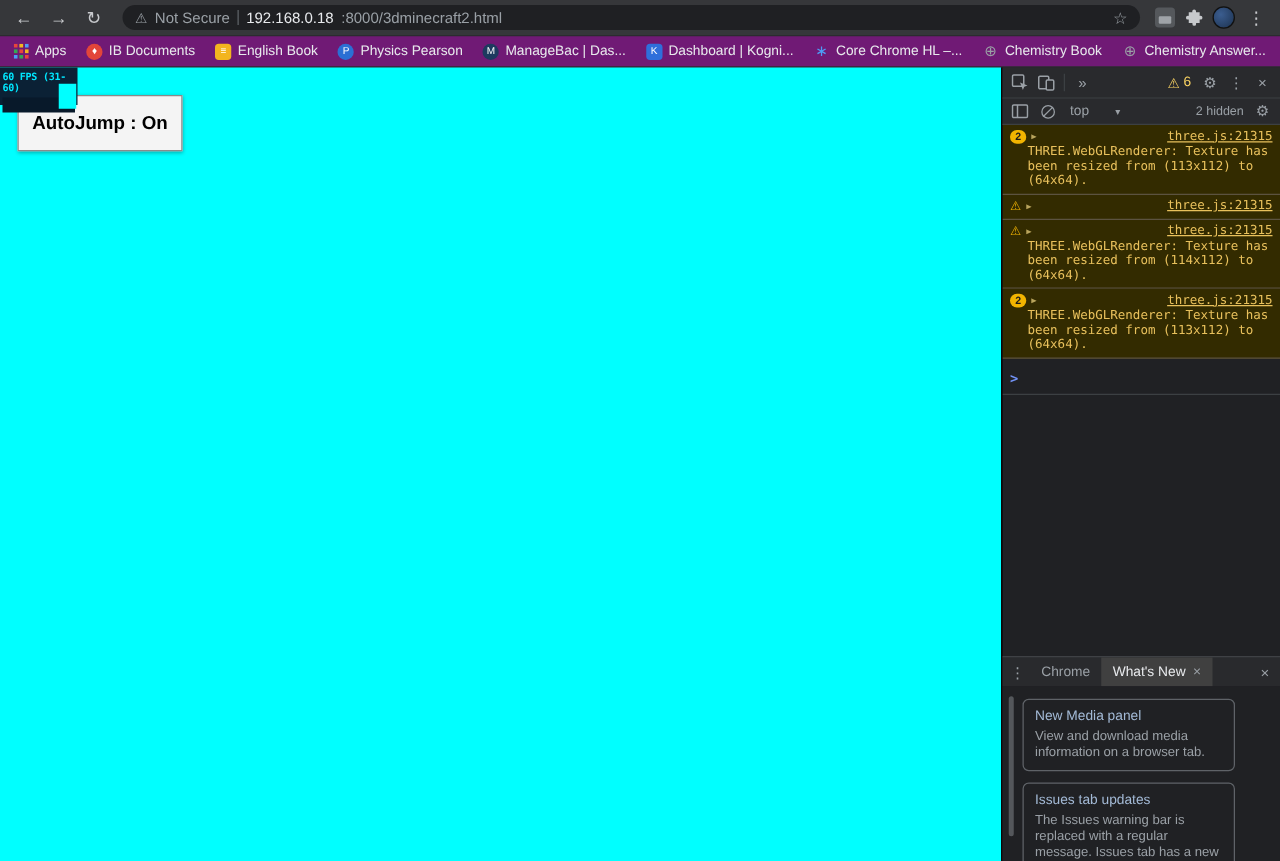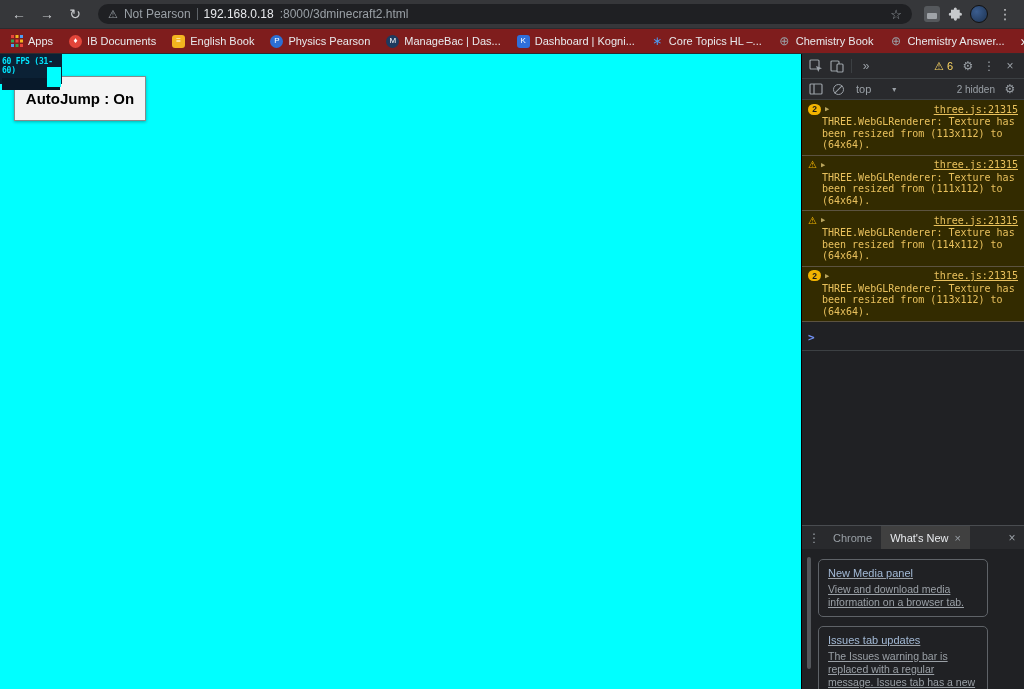--- a/index.html
+++ b/index.html
@@ -15,21 +15,21 @@
   .warn-ico { color:#9aa0a6; font-size:11px; }
   .notsecure { color:#9aa0a6; white-space:nowrap; }
   .om-sep { width:1px; height:12px; background:#5f6368; }
   .url-host { color:#e8eaed; white-space:nowrap; }
   .url-path { color:#9aa0a6; white-space:nowrap; }
   .star { margin-left:auto; color:#9aa0a6; font-size:13px; }
   .ext-sq { width:16px; height:16px; border-radius:3px; background:#55585c; position:relative; }
   .ext-sq::after { content:""; position:absolute; left:3px; bottom:3px; width:10px; height:6px; background:#9fa3a8; border-radius:1px; }
   .avatar { width:18px; height:18px; border-radius:50%; background:radial-gradient(circle at 35% 35%, #3b5d8f, #1d3250); border:1px solid #111; }
 
-  .bookmarks-bar { position:absolute; top:28px; left:0; right:0; height:26px; background:#7f1d1d;
+  .bookmarks-bar { position:absolute; top:28px; left:0; right:0; height:26px; background:#701a75;
     border-top:1px solid #2b2c2f; border-bottom:1px solid #2b2c2f;
     display:flex; align-items:center; padding:0 10px; gap:16px; }
   .bm { display:flex; align-items:center; gap:5px; color:#e8eaed; font-size:11px; white-space:nowrap; cursor:default; }
   .bm-ico { width:13px; height:13px; border-radius:50%; display:flex; align-items:center;
     justify-content:center; color:#fff; font-size:8px; line-height:1; flex:0 0 auto; }
   .bm-ico.square { border-radius:3px; }
   .bm-ico.plain { background:transparent; font-size:12px; }
   .bm-overflow { margin-left:auto; color:#e8eaed; font-size:14px; }
   .apps-grid { width:12px; height:12px; }
 
@@ -79,36 +79,36 @@
 
   .dt-drawer { height:164px; display:flex; flex-direction:column; border-top:1px solid #494c50; flex:0 0 auto; }
   .drawer-tabs { height:23px; background:#292a2d; display:flex; align-items:stretch; padding:0 2px; flex:0 0 auto; }
   .drawer-tabs .dt-ico { align-self:center; }
   .drawer-tab { padding:0 9px; font-size:11px; color:#9aa0a6; display:flex; align-items:center; gap:6px; cursor:default; }
   .drawer-tab.active { background:#404040; color:#e8eaed; }
   .tab-close { color:#9aa0a6; font-size:11px; }
   .drawer-close { margin-left:auto; align-self:center; }
   .drawer-header { height:21px; background:#26272a; border-bottom:1px solid #3c4043; display:flex;
     align-items:center; padding-left:16px; font-size:11px; color:#e8eaed; flex:0 0 auto; }
-  .drawer-body { flex:1; position:relative; background:#202124; overflow:hidden; padding:10px 0 0 16px;text-decoration:underline; }
+  .drawer-body { flex:1; position:relative; background:#202124; overflow:hidden; padding:10px 0 0 16px; }
   .drawer-scrollbar { position:absolute; left:5px; top:8px; width:4px; height:112px; background:#54575b; border-radius:2px; }
   .wn-card { width:170px; border:1px solid #5f6368; border-radius:5px; padding:7px 9px; margin-bottom:9px; background:#202124; }
   .wn-title { color:#a3bad6; font-size:11px; margin-bottom:4px; }
   .wn-body { color:#9aa0a6; font-size:10.5px; line-height:13px; }
 </style>
 </head>
 <body>
 
 <div class="top-toolbar">
   <span class="nav-ico">←</span>
   <span class="nav-ico">→</span>
   <span class="nav-ico">↻</span>
   <div class="omnibox">
     <span class="warn-ico">⚠</span>
-    <span class="notsecure">Not Pearson</span>
+    <span class="notsecure">Not Secure</span>
     <span class="om-sep"></span>
     <span class="url-host">192.168.0.18</span>
     <span class="url-path">:8000/3dminecraft2.html</span>
     <span class="star">☆</span>
   </div>
   <span class="ext-sq"></span>
   <span class="dt-ico" style="width:18px;">
     <svg width="15" height="15" viewBox="0 0 16 16" fill="#c7c9cc">
         <path d="M6.2 2.2a1.6 1.6 0 0 1 3.2 0c0 .3-.1.5-.1.8h3.2v3.1c.3-.1.5-.1.8-.1a1.6 1.6 0 0 1 0 3.2c-.3 0-.5 0-.8-.1v3.1H9.4c.1.3.1.5.1.8a1.6 1.6 0 0 1-3.2 0c0-.3 0-.5.1-.8H3.2V9.1c-.3.1-.5.1-.8.1a1.6 1.6 0 0 1 0-3.2c.3 0 .5 0 .8.1V3h3.1c-.1-.3-.1-.5-.1-.8z"></path>
       </svg>
@@ -161,21 +161,21 @@
   <div class="bm">
     <span class="bm-ico square" style="background: rgb(47, 111, 219);">
         <span>K</span>
       </span>
     <span>Dashboard | Kogni...</span>
   </div>
   <div class="bm">
     <span class="bm-ico plain" style="color: rgb(77, 157, 246);">
         <span>∗</span>
       </span>
-    <span>Core Topics HL –...</span>
+    <span>Core Chrome HL –...</span>
   </div>
   <div class="bm">
     <span class="bm-ico plain" style="color: rgb(154, 160, 166);">
         <span>⊕</span>
       </span>
     <span>Chemistry Book</span>
   </div>
   <div class="bm">
     <span class="bm-ico plain" style="color: rgb(154, 160, 166);">
         <span>⊕</span>
@@ -254,21 +254,20 @@
     </div>
 
     <div class="msg">
       <div class="msg-head">
         <span class="msg-icons">
           <span class="tri-badge">⚠</span>
           <span class="expand">▶</span>
         </span>
         <span class="src-link">three.js:21315</span>
       </div>
-      <div class="msg-text">THREE.WebGLRenderer: Texture has been resized from (111x112) to (64x64).</div>
     </div>
 
     <div class="msg">
       <div class="msg-head">
         <span class="msg-icons">
           <span class="tri-badge">⚠</span>
           <span class="expand">▶</span>
         </span>
         <span class="src-link">three.js:21315</span>
       </div>

